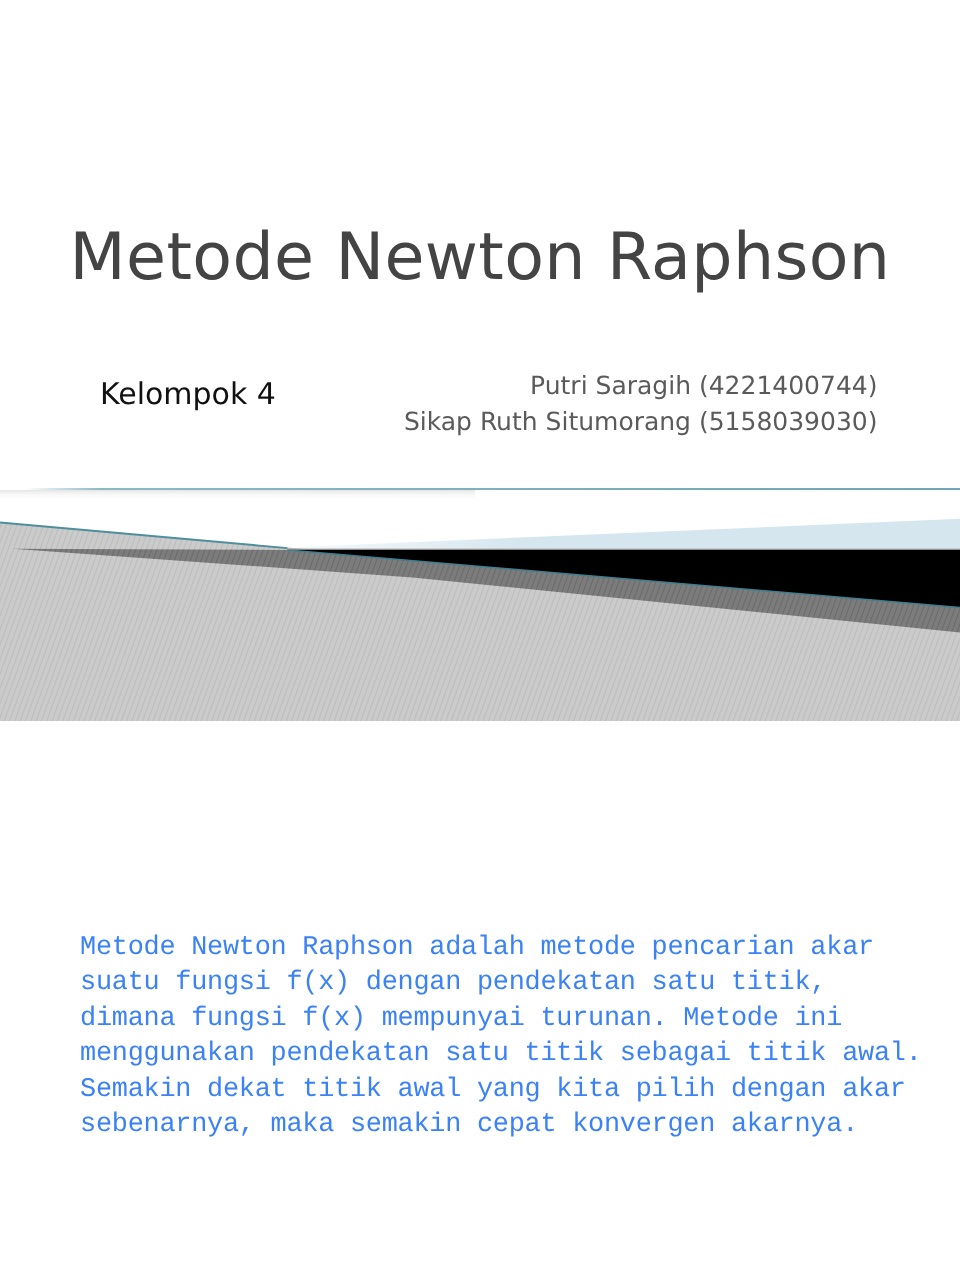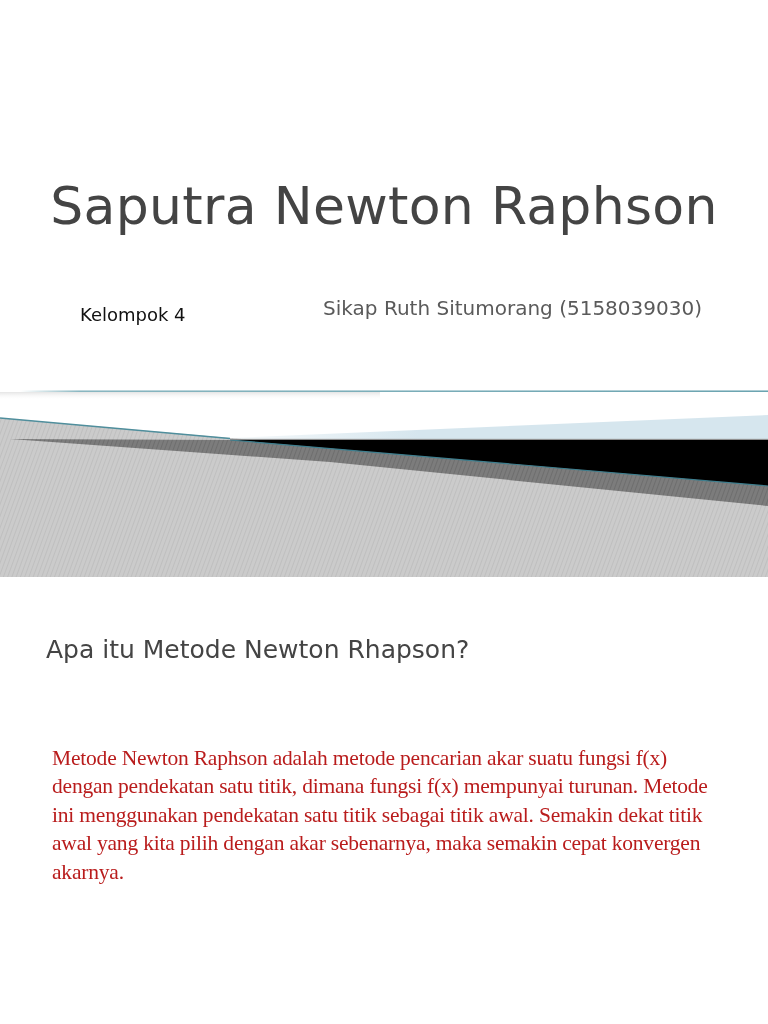--- a/index.html
+++ b/index.html
@@ -32,21 +32,21 @@
       font-size: 52px;
       color: #444444;
       letter-spacing: 0.3px;
       line-height: 68px;
       white-space: nowrap;
     }
     .group-label {
       position: absolute;
       left: 80px;
       top: 300px;
-      font-size: 18px;
+      font-size: 24px;
       color: #111111;
       line-height: 30px;
     }
     .authors {
       position: absolute;
       right: 66px;
       top: 294px;
       text-align: right;
       font-size: 20px;
       color: #5a5a5a;
@@ -66,39 +66,40 @@
       position: absolute;
       left: 46px;
       top: 56px;
       font-size: 25px;
       color: #444444;
       line-height: 34px;
       white-space: nowrap;
     }
     .s2-body {
       position: absolute;
-      left: 52px;
+      left: 64px;
       top: 167px;
       width: 680px;
-      font-family: Liberation Serif, serif;
+      font-family: Liberation Mono, monospace;
       font-size: 21.5px;
       line-height: 28.4px;
-      color: #b91c1c;
+      color: #3b82f6;
       letter-spacing: -0.2px;
     }
   </style>
 </head>
 <body>
 
 <section class="slide" id="slide-1">
-  <h1 class="title" style="margin:0;font-weight:normal;">Saputra Newton Raphson</h1>
+  <h1 class="title" style="margin:0;font-weight:normal;">Metode Newton Raphson</h1>
 
   <div class="group-label">Kelompok 4</div>
 
   <div class="authors">
+    <div>Putri Saragih (4221400744)</div>
     <div>Sikap Ruth Situmorang (5158039030)</div>
   </div>
 
   <svg class="band-svg" viewBox="0 380 768 197" preserveAspectRatio="none" xmlns="http://www.w3.org/2000/svg">
     <defs>
       <pattern id="hatch" width="4" height="6" patternUnits="userSpaceOnUse" patternTransform="rotate(20)">
         <rect width="4" height="6" fill="#cbcbcb"></rect>
         <line x1="0" y1="0" x2="0" y2="6" stroke="#b4b4b4" stroke-width="1"></line>
       </pattern>
       <pattern id="hatchDark" width="4" height="6" patternUnits="userSpaceOnUse" patternTransform="rotate(20)">
@@ -133,15 +134,14 @@
 
     <polygon points="230,439.5 768,439.5 768,486 230,440" fill="#000000"></polygon>
 
     <line x1="0" y1="418" x2="230" y2="438.5" stroke="#4f8e9c" stroke-width="1.6"></line>
     <line x1="230" y1="440" x2="768" y2="486" stroke="#3e7f8f" stroke-width="1.2"></line>
     <line x1="230" y1="439.3" x2="768" y2="439.3" stroke="#9a9a9a" stroke-width="0.8"></line>
   </svg>
 </section>
 
 <section class="slide" id="slide-2">
-  <h2 class="s2-heading" style="margin:0;font-weight:normal;">Apa itu Metode Newton Rhapson?</h2>
   <p class="s2-body" style="margin:0;">Metode Newton Raphson adalah metode pencarian akar suatu fungsi f(x) dengan pendekatan satu titik, dimana fungsi f(x) mempunyai turunan. Metode ini menggunakan pendekatan satu titik sebagai titik awal. Semakin dekat titik awal yang kita pilih dengan akar sebenarnya, maka semakin cepat konvergen akarnya.</p>
 </section>
 
 </body></html>

